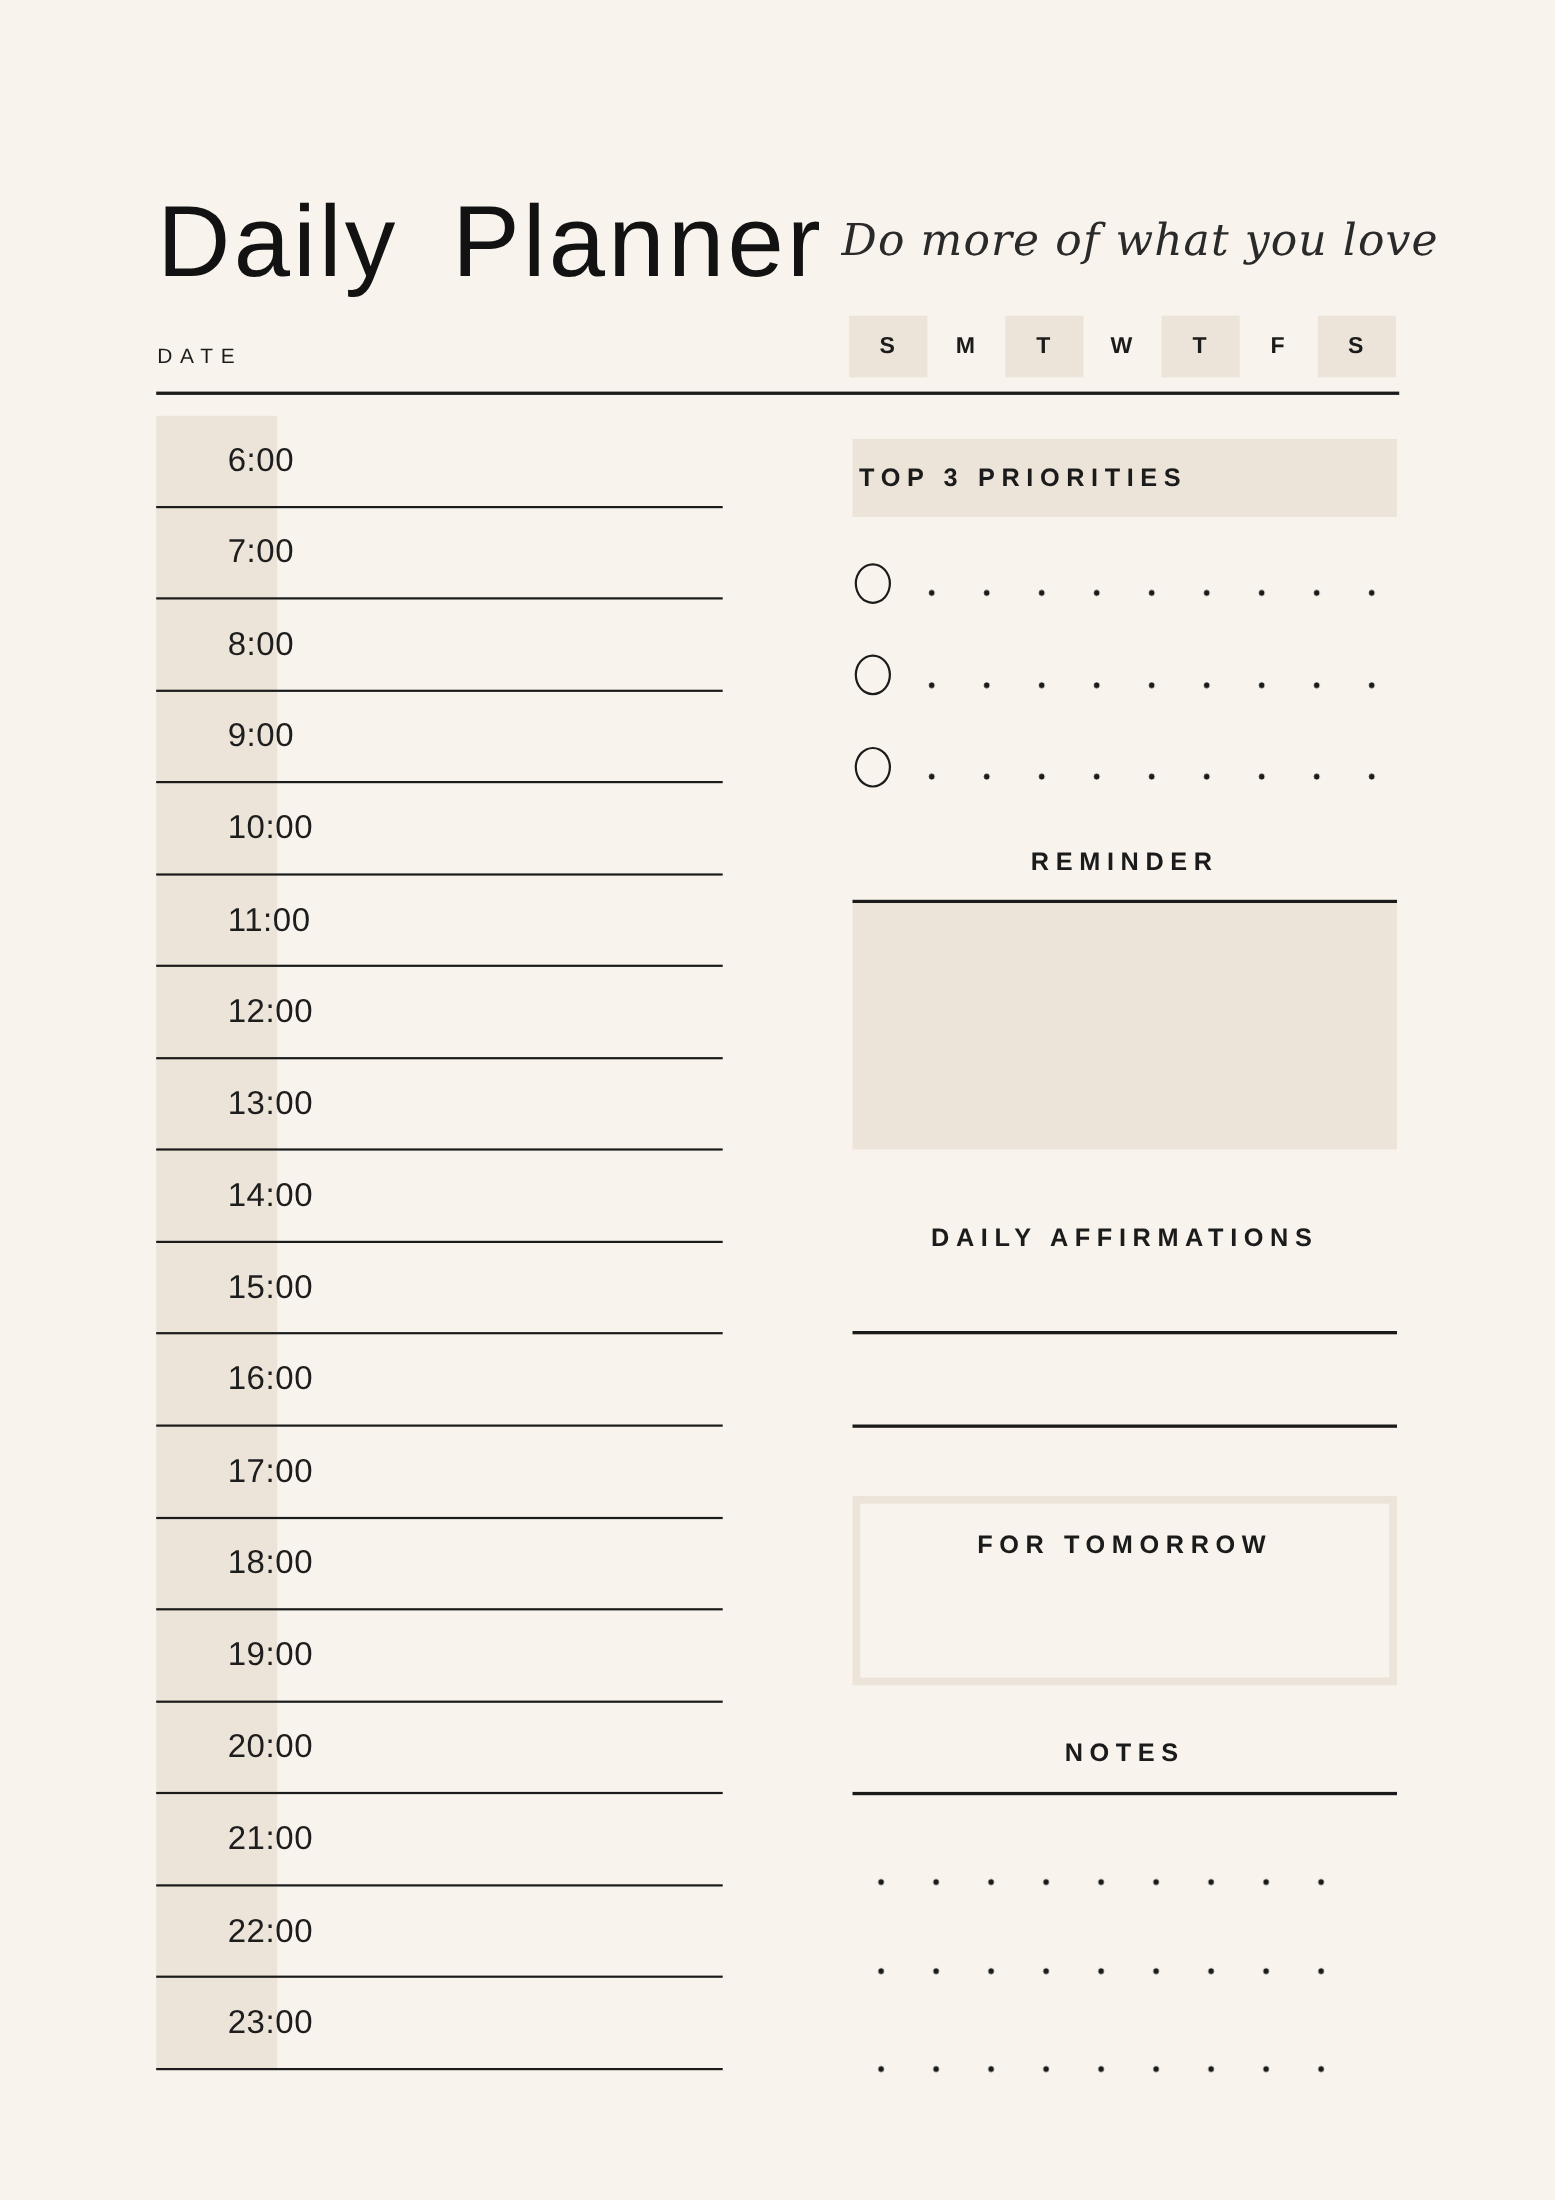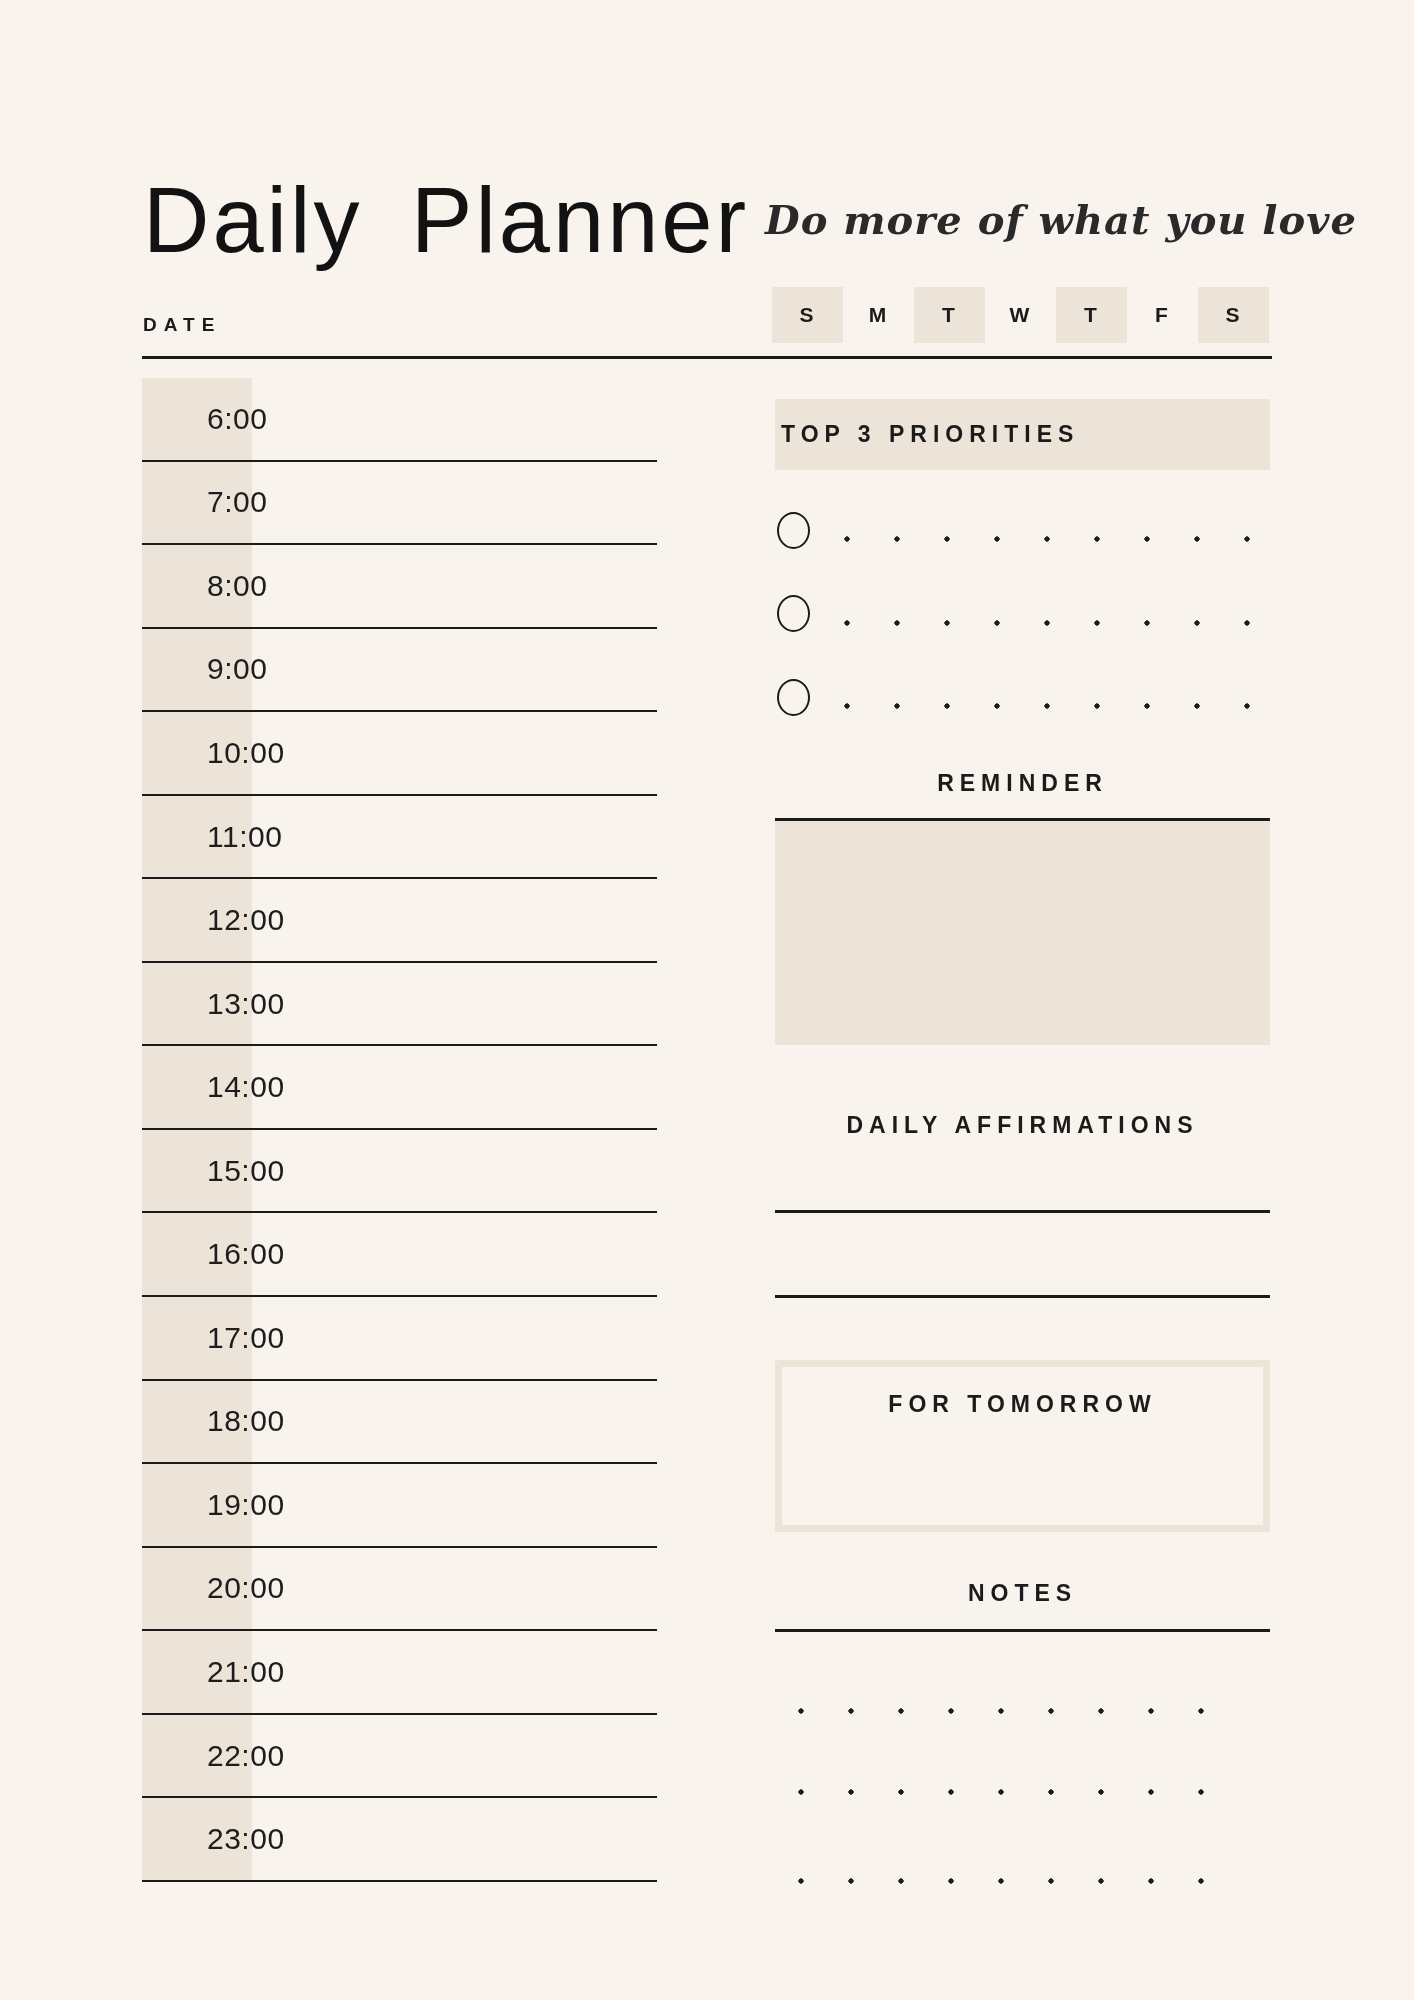--- a/index.html
+++ b/index.html
@@ -15,29 +15,29 @@
 
   
   .title{
     left:143px;top:168px;
     font-size:92px;font-weight:400;letter-spacing:3px;word-spacing:20px;
     color:#121212;
   }
   .tagline{
     left:765px;top:196px;width:505px;
     font-family:"DejaVu Serif", serif;
-    font-style:italic;font-weight:700;
+    font-style:italic;font-weight:400;
     font-size:40px;letter-spacing:1px;color:#2a2a2a;
     text-align:center;white-space:nowrap;
   }
 
   
   .date-label{
     left:143px;top:314px;
-    font-size:19px;font-weight:700;letter-spacing:7px;
+    font-size:19px;font-weight:400;letter-spacing:7px;
   }
   .date-line{
     left:142px;top:356px;width:1130px;height:2.5px;background:#1b1b1b;
   }
 
   
   .week-row{
     left:772px;top:287px;width:497px;height:56px;
     display:flex;
   }

